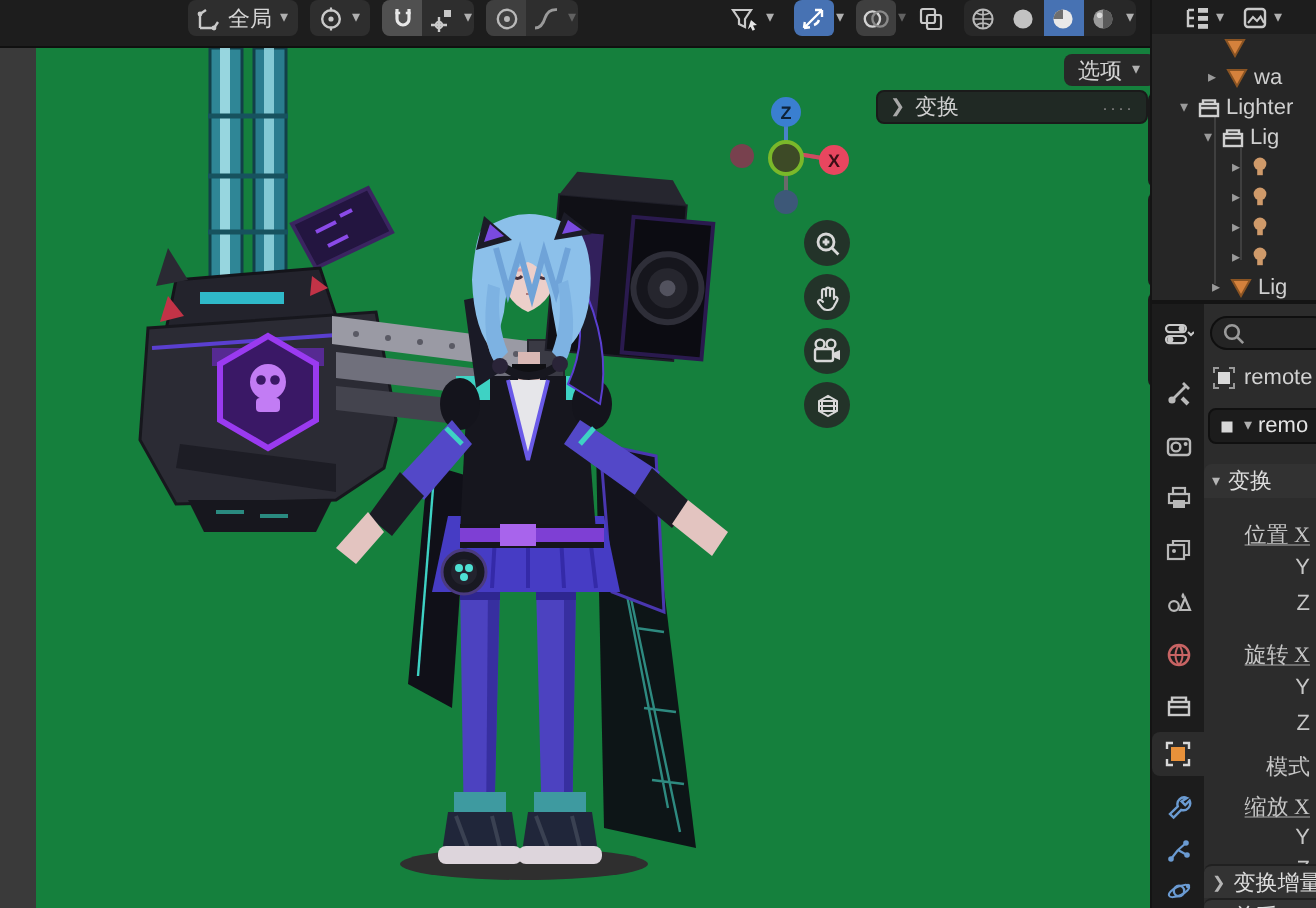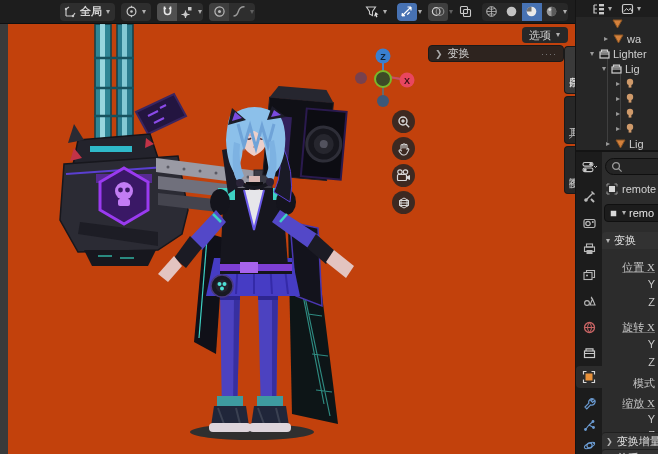--- a/index.html
+++ b/index.html
@@ -2,34 +2,34 @@
 <html><head>
 <meta charset="utf-8">
 <style>
   html,body{margin:0;padding:0;background:#111;}
   .app{position:relative;width:658px;height:454px;overflow:hidden;
        font-family:"Liberation Sans","DejaVu Sans",sans-serif;font-size:11px;color:#c9c9c9;
        background:#3a3a3a;-webkit-font-smoothing:antialiased;}
   
   .vp{position:absolute;left:0;top:0;width:576px;height:454px;}
   .vp-header{position:absolute;left:0;top:0;width:576px;height:24px;background:#1d1d1d;
-             border-bottom:1px solid #101010;display:flex;align-items:center;gap:6px;
-             padding-left:60px;box-sizing:border-box;font-weight:bold;}
+             border-bottom:1px solid #101010;display:flex;align-items:flex-start;gap:6px;
+             padding-left:94px;box-sizing:border-box;}
   .hbtn{display:flex;align-items:center;gap:3px;background:#2e2e2e;border-radius:4px;
         height:18px;padding:0 4px;}
   .hbtn.flat{background:transparent;}
   .seg{display:flex;align-items:center;background:#2e2e2e;border-radius:4px;height:18px;overflow:hidden;}
   .seg .tile{display:flex;align-items:center;justify-content:center;width:20px;height:18px;}
   .tile.pressed{background:#505050;}
   .tile.blue{background:#4772b3;}
   .cr{font-size:8px;color:#b0b0b0;line-height:1;padding:0 1px;}
   .cr.dim{color:#616161;}
   .hlabel{color:#d6d6d6;font-size:11px;}
   .right-cluster{margin-left:auto;margin-right:8px;display:flex;align-items:center;gap:5px;}
-  .vp-canvas{position:absolute;left:8px;top:24px;width:576px;height:430px;background:#c2410c;}
+  .vp-canvas{position:absolute;left:18px;top:24px;width:576px;height:430px;background:#15803d;}
   
   .options-pill{position:absolute;right:16px;top:3px;height:16px;display:flex;align-items:center;gap:4px;
                 background:#282828;border-radius:4px;padding:0 7px;color:#d4d4d4;}
   
   .op-bar{position:absolute;left:420px;top:21px;width:136px;height:17px;background:rgba(34,34,34,.92);
           border:1px solid #1a1a1a;border-radius:4px;display:flex;align-items:center;gap:5px;
           padding:0 6px;box-sizing:border-box;color:#cfcfcf;}
   .op-bar .grip{margin-left:auto;color:#7e7e7e;font-size:9px;letter-spacing:1px;}
   .op-arrow{color:#a8a8a8;font-size:9px;}
   

